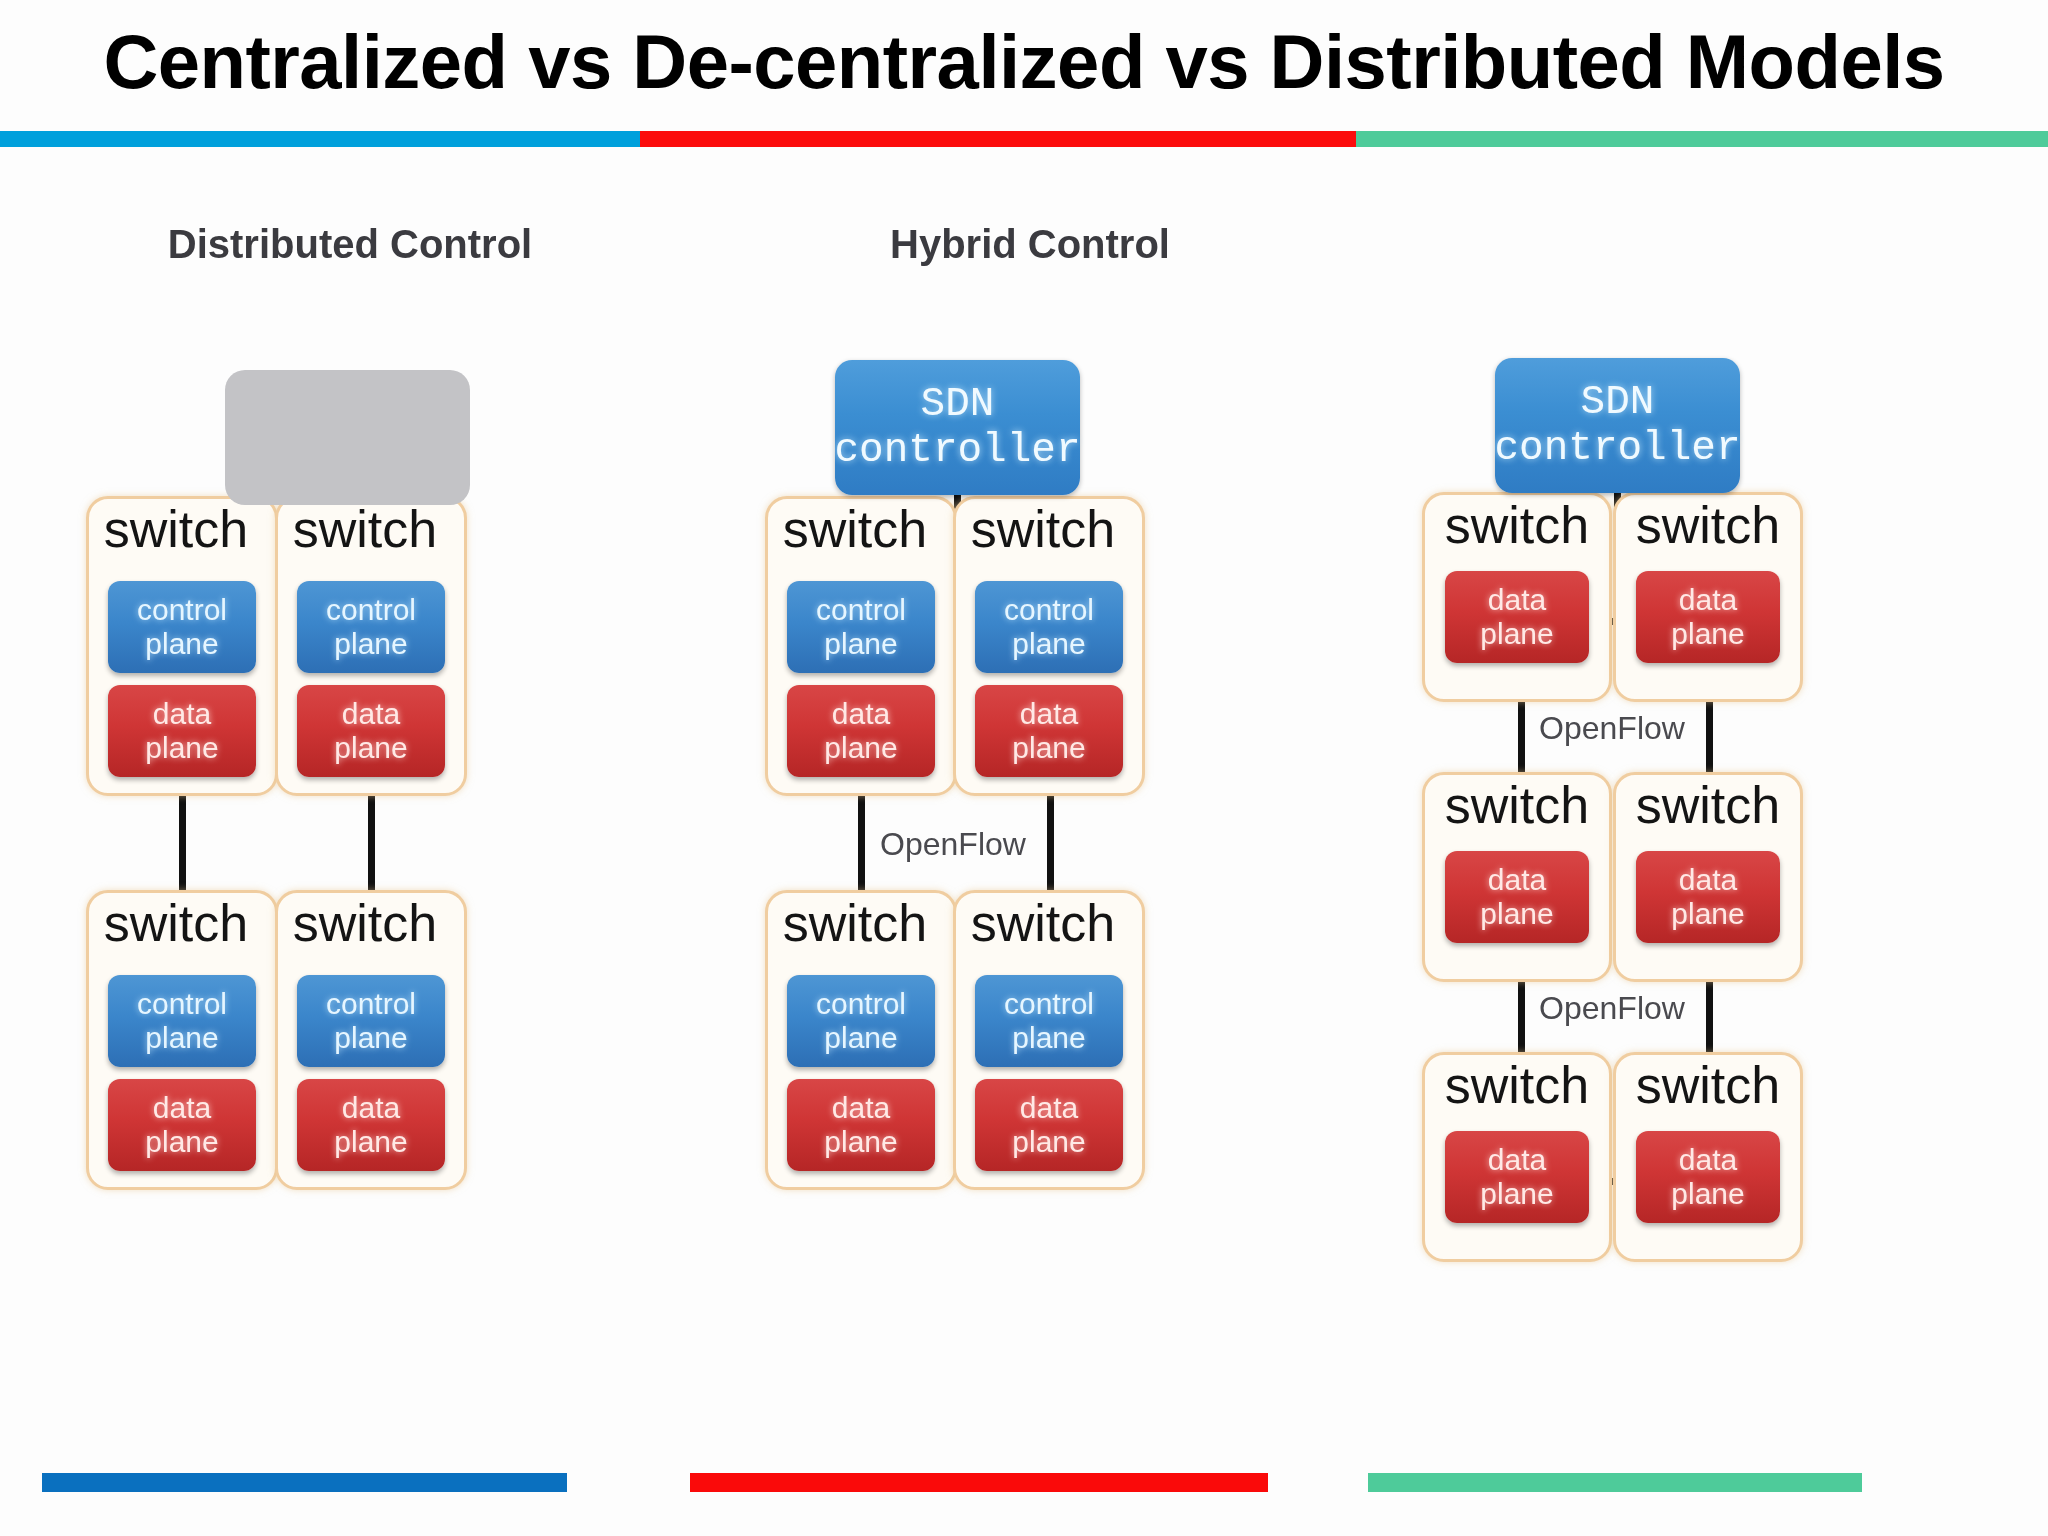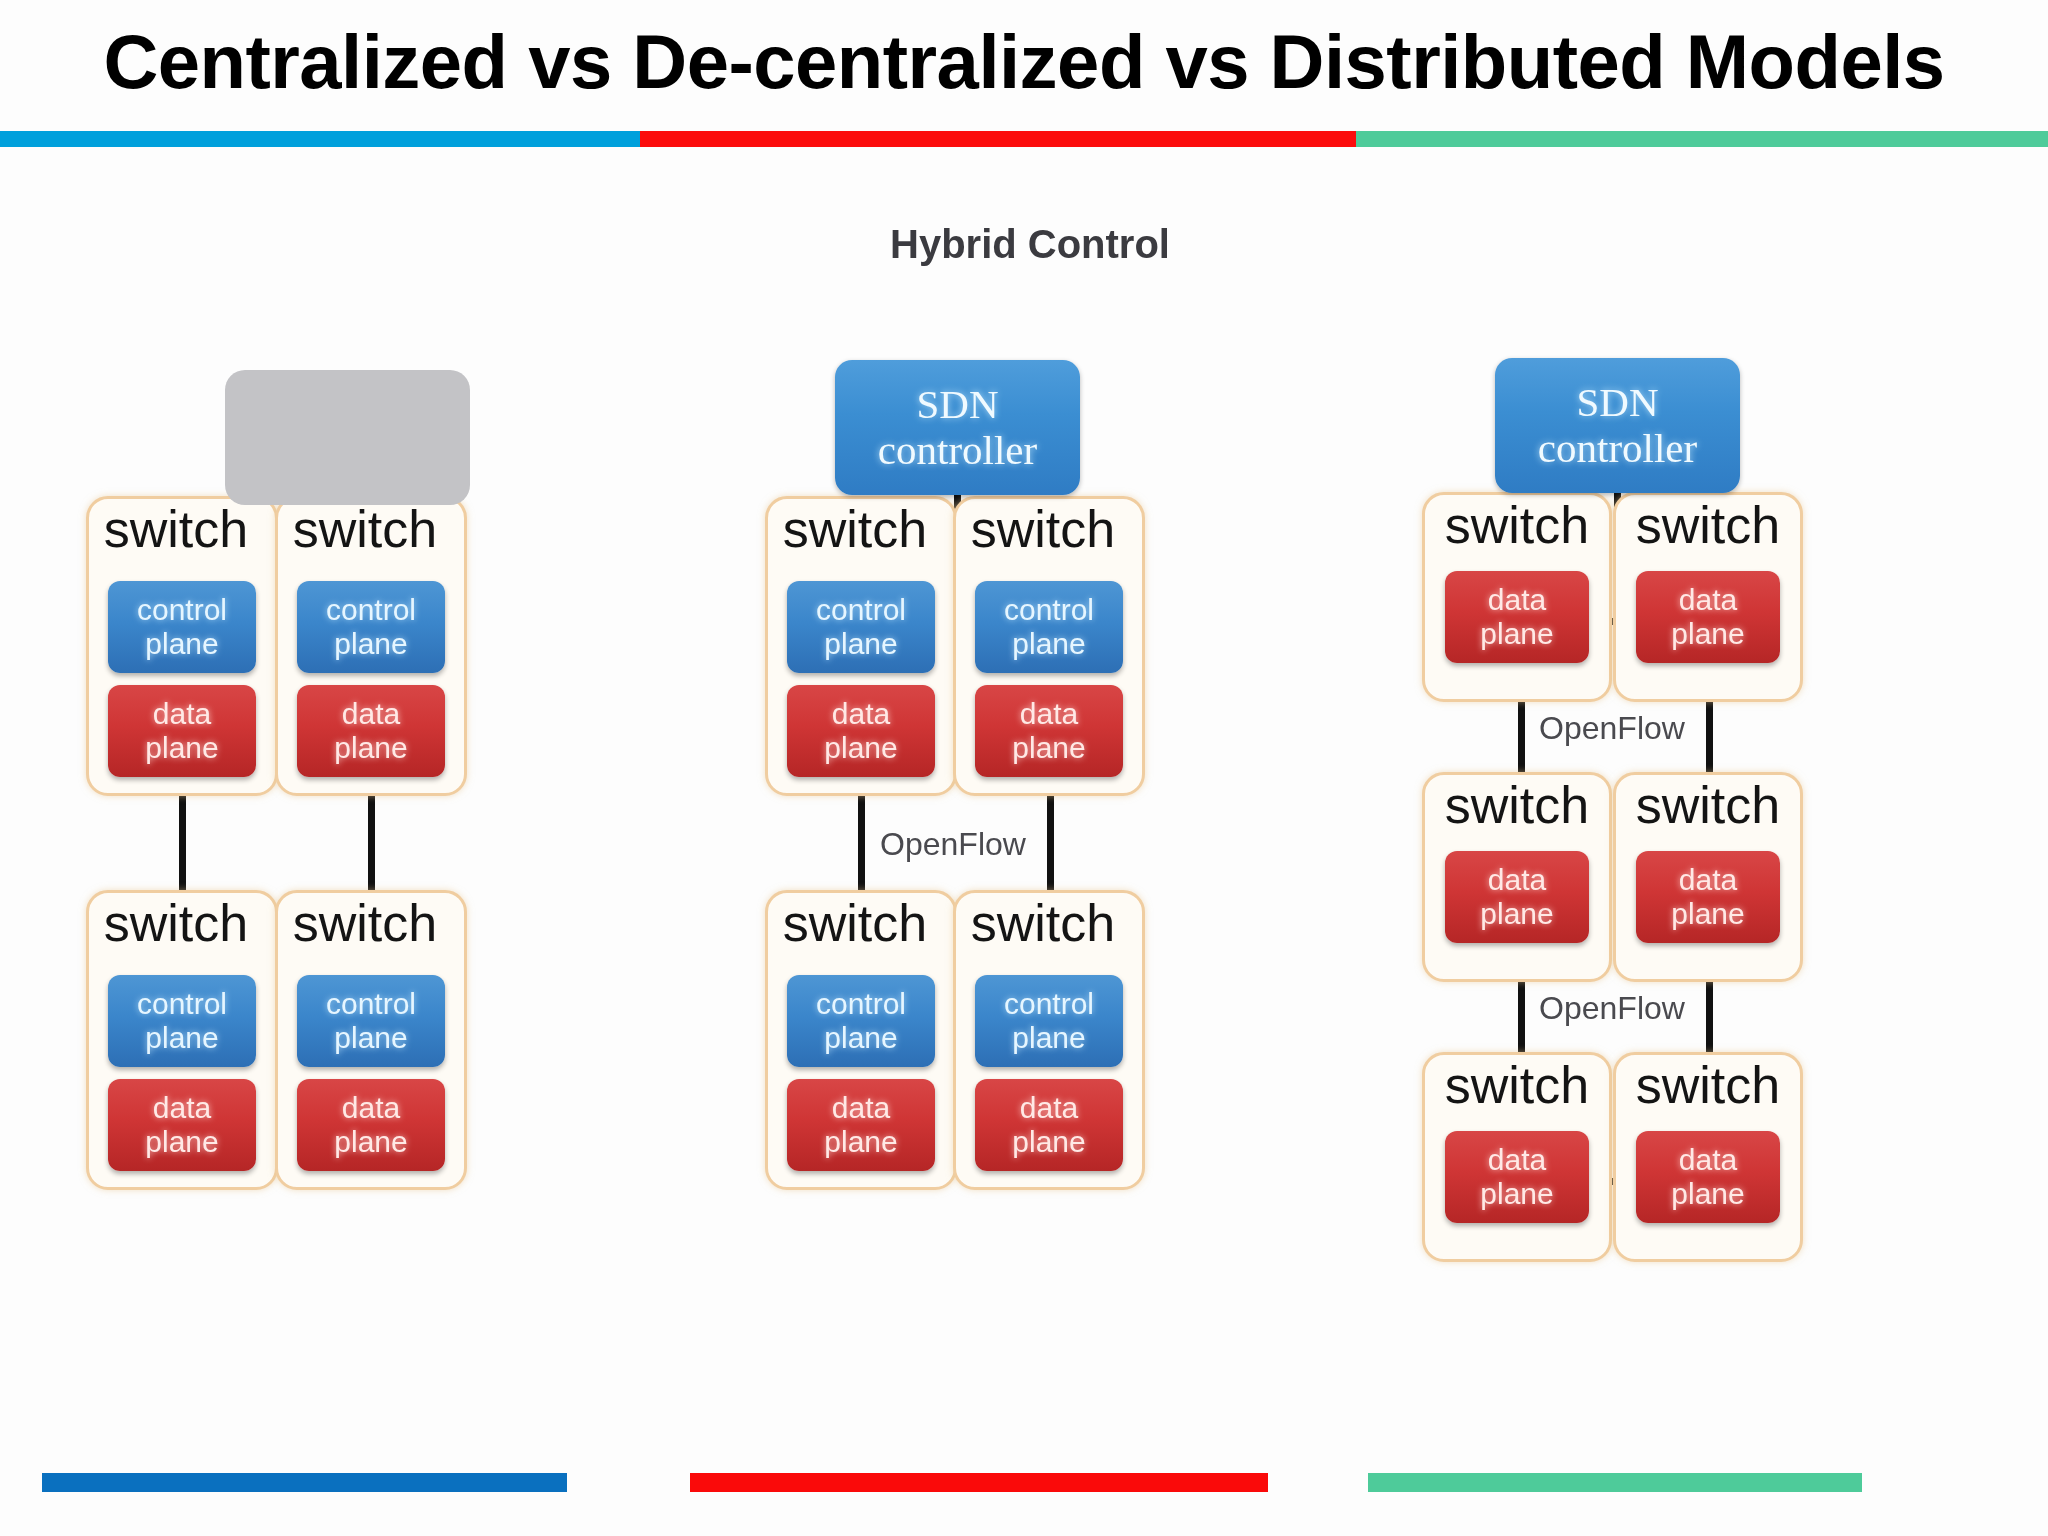--- a/index.html
+++ b/index.html
@@ -88,21 +88,21 @@
   .sdn-controller {
     position: absolute;
     width: 245px;
     height: 135px;
     border-radius: 17px;
     background: linear-gradient(180deg, #4f9ddb 0%, #3b8ed2 40%, #2f7cc4 100%);
     box-shadow: 0 2px 5px rgba(0,0,0,0.28);
     color: #f0faff;
     font-size: 41px;
     line-height: 1.12;
-    font-family: Liberation Serif, serif;
+    font-family: Liberation Mono, monospace;
     display: flex;
     flex-direction: column;
     align-items: center;
     justify-content: center;
     text-align: center;
     text-shadow: 0 0 7px rgba(200,235,255,0.85);
     z-index: 4;
   }
   .sdn-placeholder {
     position: absolute;
@@ -197,20 +197,21 @@
 <div class="top-rule">
   <div class="seg-blue"></div>
   <div class="seg-red"></div>
   <div class="seg-green"></div>
 </div>
 
 <div class="diagram">
 
   <div class="column col-1">
 
+    <div class="col-title">Distributed Control</div>
 
     <div class="sdn-placeholder" style="left:165px; top:210px;"></div>
 
     <div class="switch" style="left:26px; top:336px; width:192px; height:300px;">
       <div class="switch-label bias-left">switch</div>
       <div class="plane control" style="top:82px; width:148px; height:92px;">
         <span>control</span>
         <span>plane</span>
       </div>
       <div class="plane data" style="top:186px; width:148px; height:92px;">

